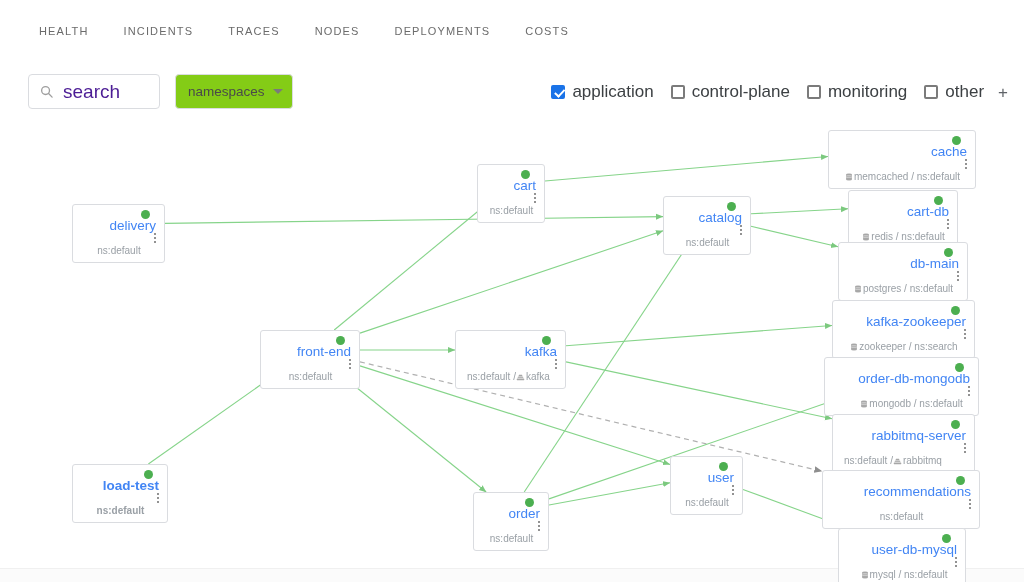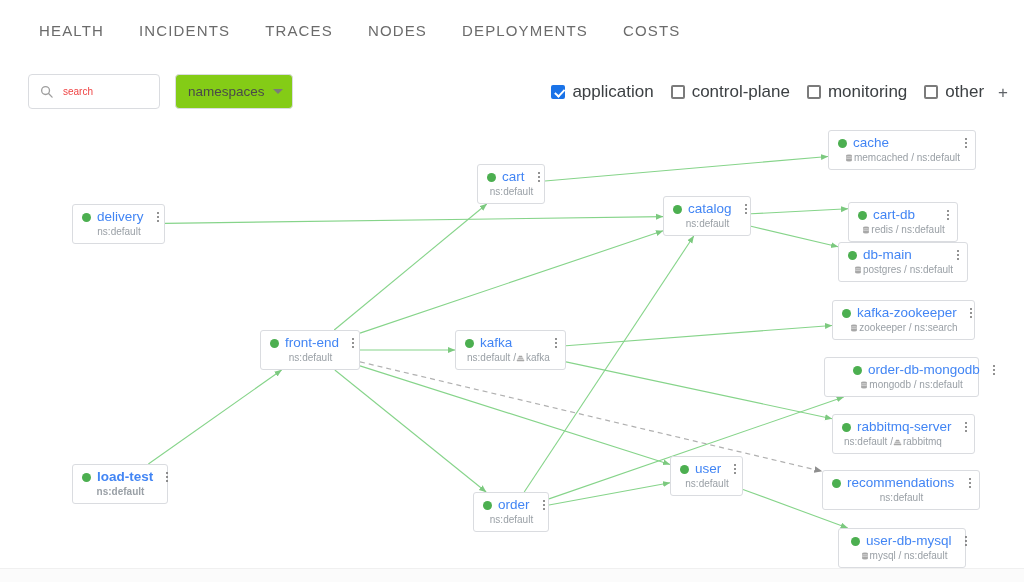--- a/index.html
+++ b/index.html
@@ -14,21 +14,21 @@
 
   
   .navbar {
     position: absolute; top: 0; left: 0;
     width: 1024px; height: 62px;
     display: flex; align-items: center;
     padding-left: 38px;
   }
   .nav-tab {
     position: relative;
-    font-size: 15px;
+    font-size: 11px;
     letter-spacing: 1.15px;
     color: #6b6b6b;
     text-transform: uppercase;
     margin-right: 33px;
     padding: 6px 1px 7px 1px;
     cursor: pointer;
     white-space: nowrap;
   }
   .nav-tab.active { color: #1a1a1a; font-weight: bold; }
   .nav-tab.active::after {
@@ -41,21 +41,21 @@
   .toolbar { position: absolute; top: 74px; left: 0; width: 1024px; height: 36px; }
 
   .search-box {
     position: absolute; left: 28px; top: 0;
     width: 132px; height: 35px;
     border: 1px solid #dadce0; border-radius: 4px;
     display: flex; align-items: center; padding: 0 10px;
     background: #fff;
   }
   .search-icon { width: 15px; height: 15px; margin-right: 9px; flex: none; opacity: .65; }
-  .search-text { font-size: 10px; color: #ef4444; }
+  .search-text { font-size: 19px; color: #4c1d95; }
 
   .ns-select {
     position: absolute; left: 175px; top: 0;
     width: 118px; height: 35px;
     border: 1px solid #dadce0; border-radius: 4px;
     display: flex; align-items: center; justify-content: space-between;
     padding: 0 9px 0 12px; background: #84cc16; cursor: pointer;
   }
   .ns-text { font-size: 13.5px; color: #4a4a4a; }
   .caret {
@@ -96,21 +96,21 @@
   .node {
     position: absolute;
     background: #fff;
     border: 1px solid #dadce0;
     border-radius: 3px;
     padding: 5px 8px 5px 9px;
     display: flex; flex-direction: column;
     cursor: pointer;
     z-index: 5;
   }
-  .node-head { display: flex; align-items: center; white-space: nowrap; }
+  .node-head { display: flex; align-items: flex-end; white-space: nowrap; flex-direction: column; }
   .dot {
     width: 9px; height: 9px; border-radius: 50%;
     background: #4caf50; margin-right: 6px; flex: none;
   }
   .node-title {
     font-size: 13.5px; color: #4285f4; line-height: 14px;
   }
   .kebab {
     margin-left: auto; padding-left: 13px;
     display: flex; flex-direction: column; align-items: center;
@@ -351,21 +351,21 @@
                 <ellipse cx="6" cy="4.6" rx="4.4" ry="1.5" fill="#b9b9b9"></ellipse>
                 <rect x="1.6" y="5" width="8.8" height="2.1" fill="#8a8a8a"></rect>
                 <ellipse cx="6" cy="7.2" rx="4.4" ry="1.5" fill="#b9b9b9"></ellipse>
                 <rect x="1.6" y="7.6" width="8.8" height="2" fill="#8a8a8a"></rect>
                 <ellipse cx="6" cy="9.6" rx="4.4" ry="1.5" fill="#8a8a8a"></ellipse>
               </svg>
             </span>
             <span>memcached / ns:default</span>
           </div>
         </div>
-        <div class="node" style="left: 848px; top: 84px; width: 110px;">
+        <div class="node" style="left: 848px; top: 72px; width: 110px;">
           <div class="node-head">
             <span class="dot"></span>
             <span class="node-title">cart-db</span>
             <span class="kebab">
               <i></i>
               <i></i>
               <i></i>
             </span>
           </div>
           <div class="node-sub">

